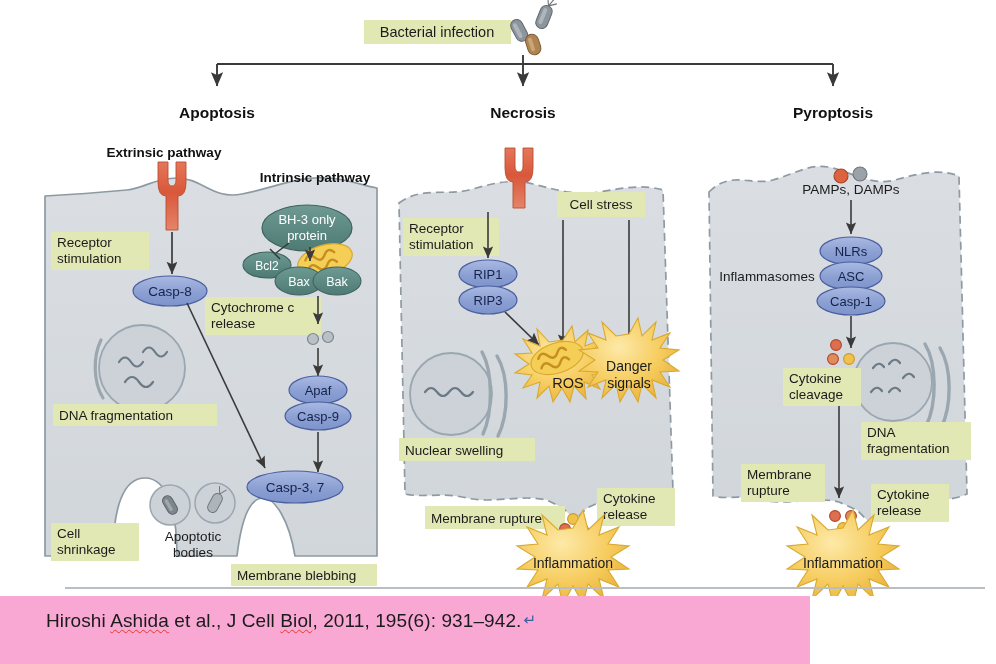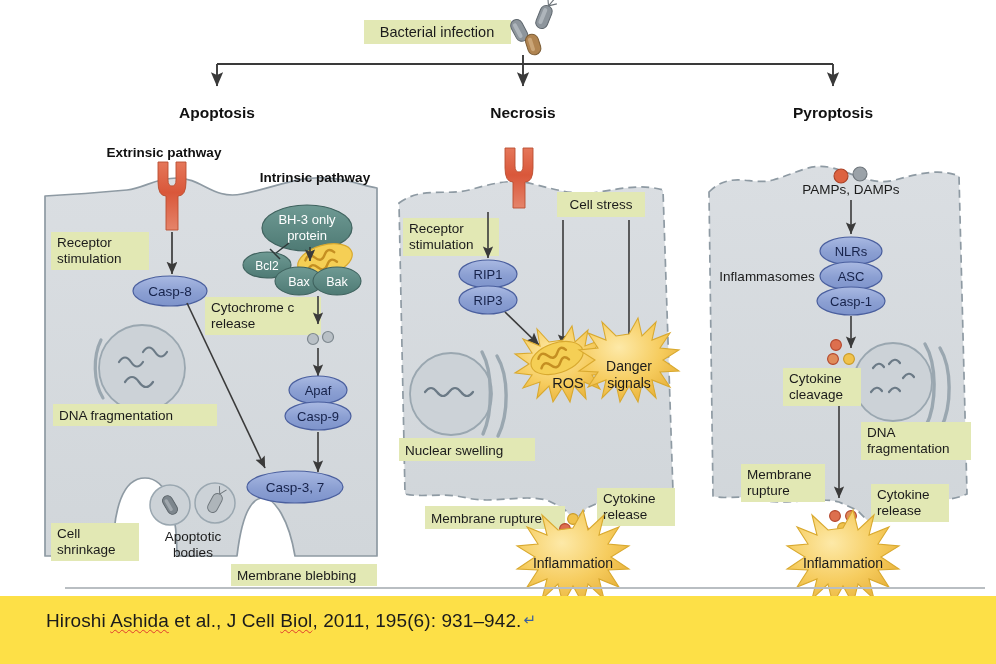--- a/index.html
+++ b/index.html
@@ -21,23 +21,23 @@
     width: 996px;
     height: 596px;
     margin-left: 27px;
   }
   #figure svg { display: block; }
 
   .caption-bar {
     position: absolute;
     left: 0;
     top: 596px;
-    width: 996px;
+    width: 810px;
     height: 68px;
-    background: #fde047;
+    background: #f9a8d4;
   }
   .citation {
     position: absolute;
     left: 46px;
     top: 14px;
     font-family: "Liberation Sans", sans-serif;
     font-size: 19px;
     color: #1b1b1b;
     white-space: nowrap;
     letter-spacing: 0.1px;

